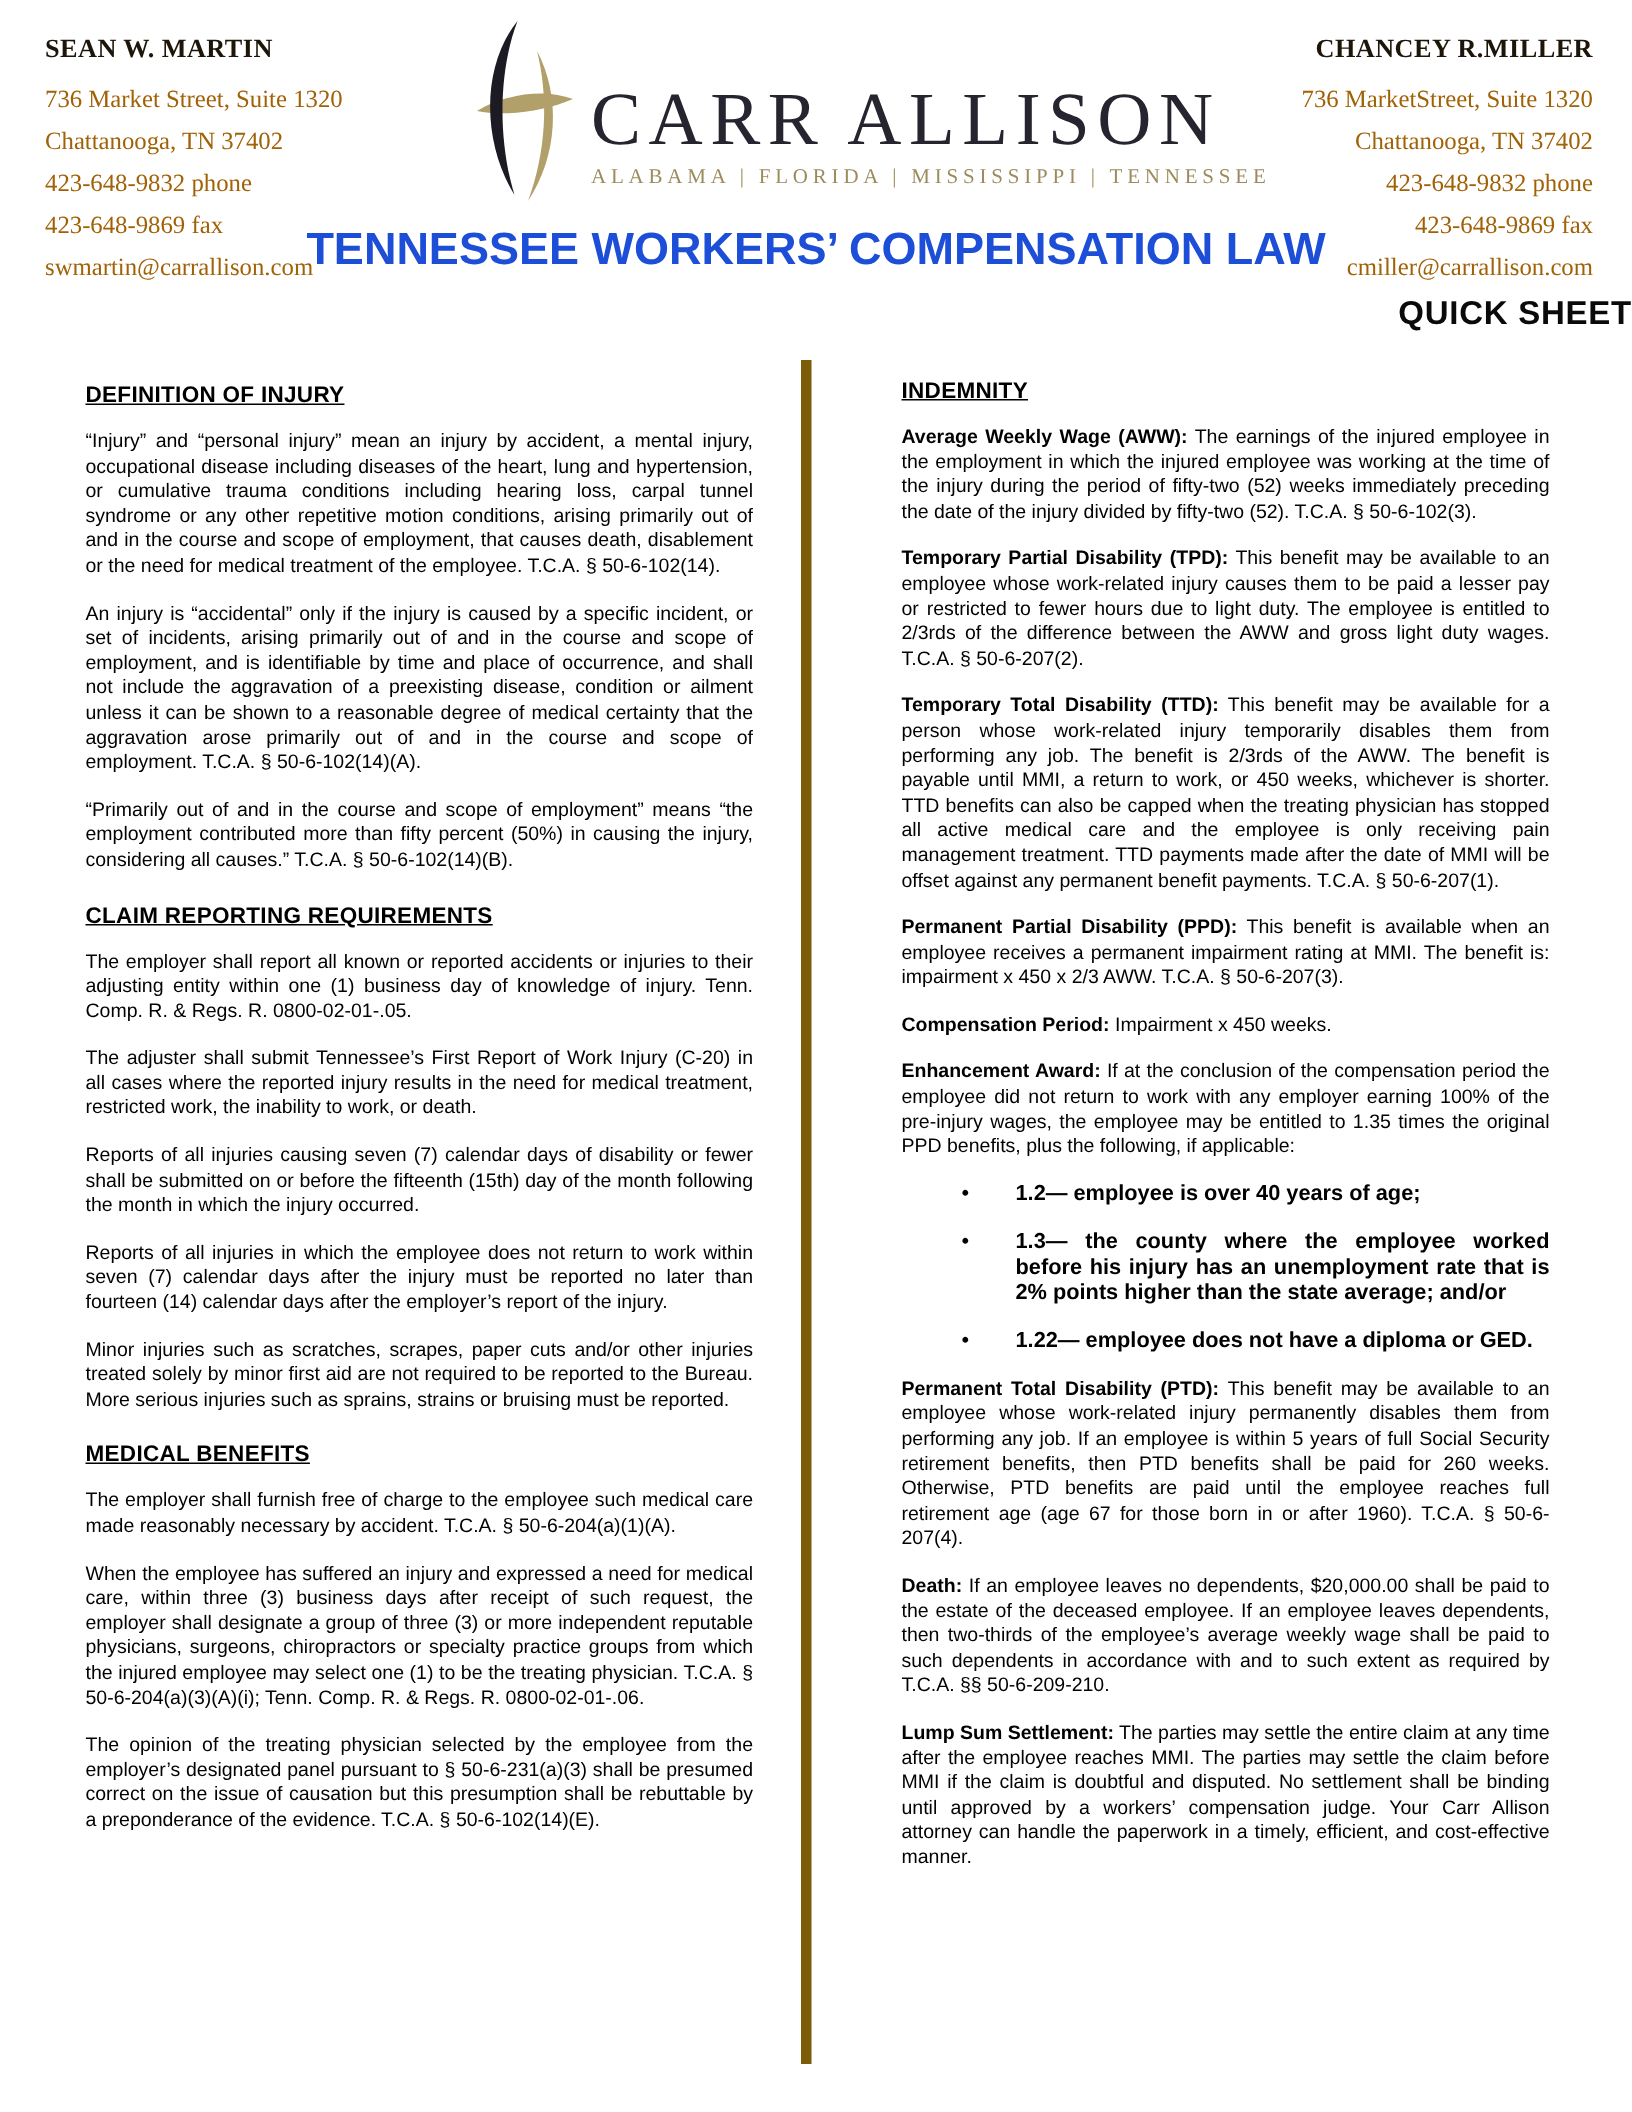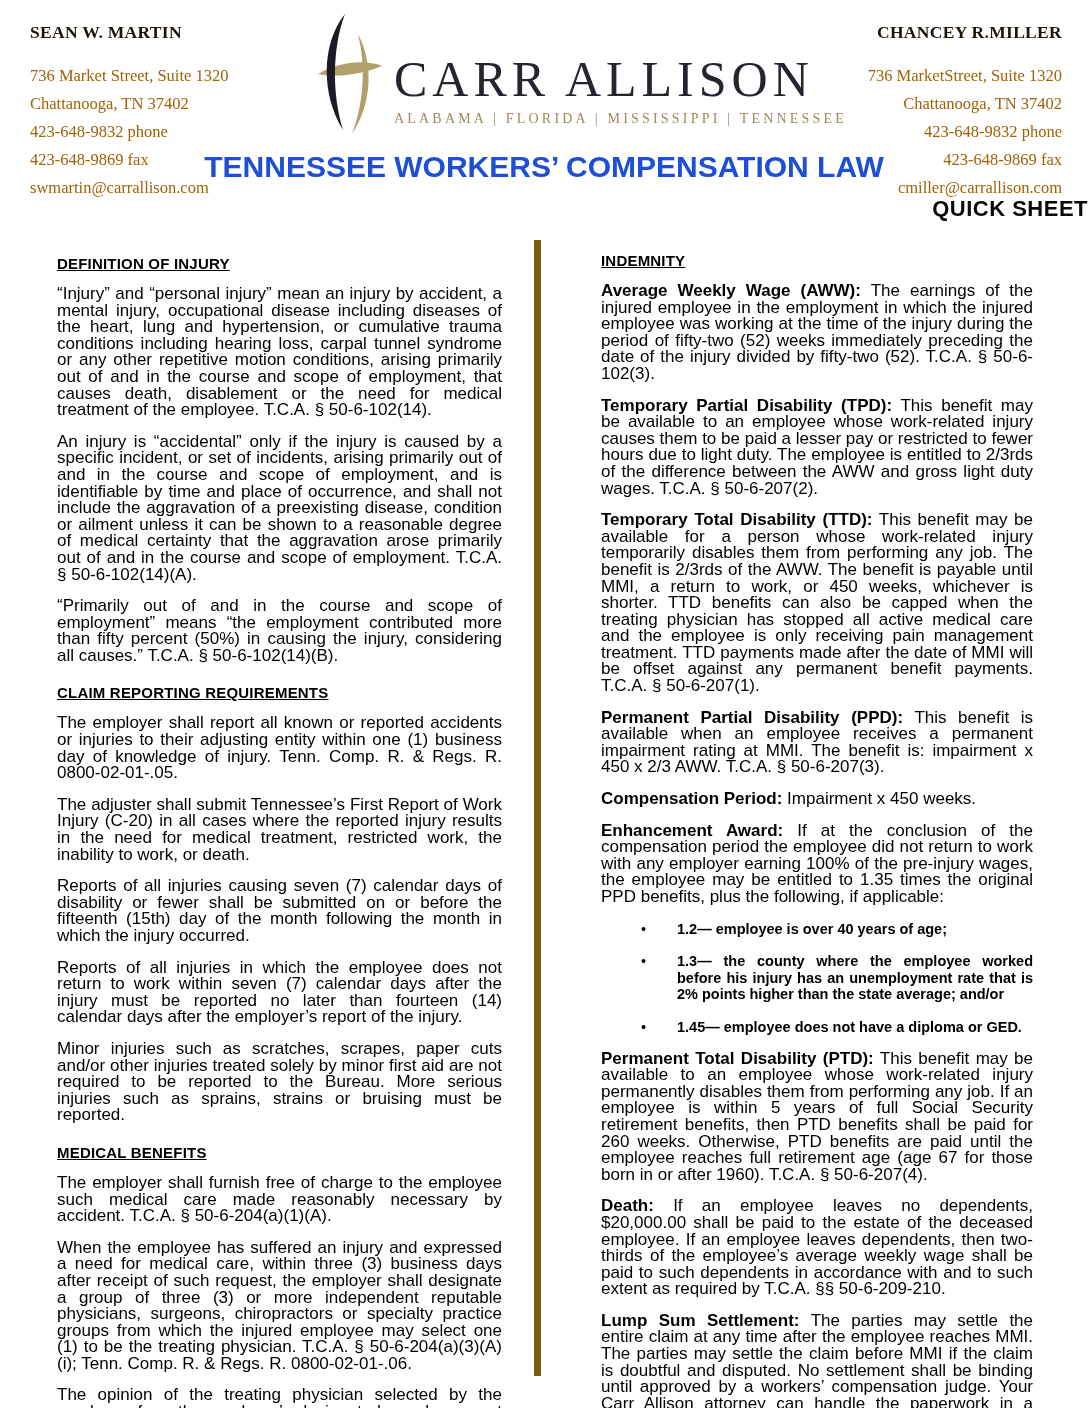--- a/index.html
+++ b/index.html
@@ -5,21 +5,21 @@
   html,body { margin:0; padding:0; background:#ffffff; }
   .page {
     position:relative; width:1088px; height:1408px; background:#ffffff;
     font-family:"Liberation Sans", sans-serif; color:#000; overflow:hidden;
   }
 
   
   .attorney { position:absolute; top:22px; font-family:"Liberation Serif", serif; }
   .attorney-left  { left:30px;  text-align:left; }
   .attorney-right { right:26px; text-align:right; }
-  .attorney-name  { font-weight:bold; font-size:17.5px; color:#1d150a; margin-bottom:19px; letter-spacing:0.3px; }
+  .attorney-name  { font-weight:bold; font-size:17.5px; color:#1d150a; margin-bottom:9px; letter-spacing:0.3px; }
   .attorney-line  { font-size:16.5px; color:#a16207; line-height:28px; }
 
   
   .logo { position:absolute; left:312px; top:12px; display:flex; align-items:flex-start; }
   .logo-mark { width:72px; height:122px; flex:none; }
   .logo-textblock { margin-left:10px; margin-top:46px; }
   .logo-name {
     font-family:"Liberation Serif", serif; font-size:50px; line-height:42px;
     letter-spacing:5px; color:#26242e; white-space:nowrap;
   }
@@ -44,21 +44,21 @@
   .col-left  { left:57px;  top:255px; width:445px; }
   .col-right { left:601px; top:252px; width:432px; }
 
   .sec-heading {
     font-size:15px; font-weight:bold; text-decoration:underline;
     margin:0 0 14px 0; letter-spacing:0.2px;
   }
   .col .sec-heading:not(:first-child) { margin-top:20px; }
 
   .body-para {
-    font-size:17px; line-height:16.6px; text-align:justify;
+    font-size:13px; line-height:16.6px; text-align:justify;
     margin:0 0 15px 0; color:#010101;
   }
   .lead { font-weight:bold; }
 
   .bullet-list { margin:2px 0 15px 0; }
   .bullet-row  { display:flex; margin-bottom:16px; }
   .bullet-row:last-child { margin-bottom:0; }
   .bullet-dot  { flex:none; width:36px; margin-left:40px; font-size:14.5px; line-height:16.6px; }
   .bullet-text { flex:1; font-weight:bold; font-size:14.5px; line-height:16.6px; text-align:justify; }
 </style>
@@ -114,21 +114,21 @@
       <p class="body-para">“Primarily out of and in the course and scope of employment” means “the employment contributed more than fifty percent (50%) in causing the injury, considering all causes.” T.C.A. § 50-6-102(14)(B).</p>
       <h2 class="sec-heading">CLAIM REPORTING REQUIREMENTS</h2>
       <p class="body-para">The employer shall report all known or reported accidents or injuries to their adjusting entity within one (1) business day of knowledge of injury. Tenn. Comp. R. &amp; Regs. R. 0800-02-01-.05.</p>
       <p class="body-para">The adjuster shall submit Tennessee’s First Report of Work Injury (C-20) in all cases where the reported injury results in the need for medical treatment, restricted work, the inability to work, or death.</p>
       <p class="body-para">Reports of all injuries causing seven (7) calendar days of disability or fewer shall be submitted on or before the fifteenth (15th) day of the month following the month in which the injury occurred.</p>
       <p class="body-para">Reports of all injuries in which the employee does not return to work within seven (7) calendar days after the injury must be reported no later than fourteen (14) calendar days after the employer’s report of the injury.</p>
       <p class="body-para">Minor injuries such as scratches, scrapes, paper cuts and/or other injuries treated solely by minor first aid are not required to be reported to the Bureau. More serious injuries such as sprains, strains or bruising must be reported.</p>
       <h2 class="sec-heading">MEDICAL BENEFITS</h2>
       <p class="body-para">The employer shall furnish free of charge to the employee such medical care made reasonably necessary by accident. T.C.A. § 50-6-204(a)(1)(A).</p>
       <p class="body-para">When the employee has suffered an injury and expressed a need for medical care, within three (3) business days after receipt of such request, the employer shall designate a group of three (3) or more independent reputable physicians, surgeons, chiropractors or specialty practice groups from which the injured employee may select one (1) to be the treating physician. T.C.A. § 50-6-204(a)(3)(A)(i); Tenn. Comp. R. &amp; Regs. R. 0800-02-01-.06.</p>
-      <p class="body-para">The opinion of the treating physician selected by the employee from the employer’s designated panel pursuant to § 50-6-204(a)(3) shall be presumed correct on the issue of causation but this presumption shall be rebuttable by a preponderance of the evidence. T.C.A. § 50-6-102(14)(E).</p>
+      <p class="body-para">The opinion of the treating physician selected by the employee from the employer’s designated panel pursuant to § 50-6-231(a)(3) shall be presumed correct on the issue of causation but this presumption shall be rebuttable by a preponderance of the evidence. T.C.A. § 50-6-102(14)(E).</p>
     </section>
   <div class="divider"></div>
   <section class="col col-right" id="col-right">
       <h2 class="sec-heading">INDEMNITY</h2>
       <p class="body-para"><span class="lead">Average Weekly Wage (AWW):</span> <span>The earnings of the injured employee in the employment in which the injured employee was working at the time of the injury during the period of fifty-two (52) weeks immediately preceding the date of the injury divided by fifty-two (52). T.C.A. § 50-6-102(3).</span></p>
       <p class="body-para"><span class="lead">Temporary Partial Disability (TPD):</span> <span>This benefit may be available to an employee whose work-related injury causes them to be paid a lesser pay or restricted to fewer hours due to light duty.  The employee is entitled to 2/3rds of the difference between the AWW and gross light duty wages. T.C.A. § 50-6-207(2).</span></p>
       <p class="body-para"><span class="lead">Temporary Total Disability (TTD):</span> <span>This benefit may be available for a person whose work-related injury temporarily disables them from performing any job. The benefit is 2/3rds of the AWW. The benefit is payable until MMI, a return to work, or 450 weeks, whichever is shorter.  TTD benefits can also be capped when the treating physician has stopped all active medical care and the employee is only receiving pain management treatment.  TTD payments made after the date of MMI will be offset against any permanent benefit payments. T.C.A. § 50-6-207(1).</span></p>
       <p class="body-para"><span class="lead">Permanent Partial Disability (PPD):</span> <span>This benefit is available when an employee receives a permanent impairment rating at MMI. The benefit is: impairment x 450 x 2/3 AWW. T.C.A. § 50-6-207(3).</span></p>
       <p class="body-para"><span class="lead">Compensation Period:</span> <span>Impairment x 450 weeks.</span></p>
       <p class="body-para"><span class="lead">Enhancement Award:</span> <span>If at the conclusion of the compensation period the employee did not return to work with any employer earning 100% of the pre-injury wages, the employee may be entitled to 1.35 times the original PPD benefits, plus the following, if applicable:</span></p>
@@ -136,21 +136,21 @@
         <div class="bullet-row">
           <span class="bullet-dot">•</span>
           <span class="bullet-text">1.2— employee is over 40 years of age;</span>
         </div>
         <div class="bullet-row">
           <span class="bullet-dot">•</span>
           <span class="bullet-text">1.3— the county where the employee worked before his injury has an unemployment rate that is 2% points higher than the state average; and/or</span>
         </div>
         <div class="bullet-row">
           <span class="bullet-dot">•</span>
-          <span class="bullet-text">1.45— employee does not have a diploma or GED.</span>
+          <span class="bullet-text">1.22— employee does not have a diploma or GED.</span>
         </div>
       </div>
       <p class="body-para"><span class="lead">Permanent Total Disability (PTD):</span> <span>This benefit may be available to an employee whose work-related injury permanently disables them from performing any job. If an employee is within 5 years of full Social Security retirement benefits, then PTD benefits shall be paid for 260 weeks.  Otherwise, PTD benefits are paid until the employee reaches full retirement age (age 67 for those born in or after 1960). T.C.A. § 50-6-207(4).</span></p>
       <p class="body-para"><span class="lead">Death:</span> <span>If an employee leaves no dependents, $20,000.00 shall be paid to the estate of the deceased employee. If an employee leaves dependents, then two-thirds of the employee’s average weekly wage shall be paid to such dependents in accordance with and to such extent as required by T.C.A. §§ 50-6-209-210.</span></p>
       <p class="body-para"><span class="lead">Lump Sum Settlement:</span> <span>The parties may settle the entire claim at any time after the employee reaches MMI. The parties may settle the claim before MMI if the claim is doubtful and disputed.  No settlement shall be binding until approved by a workers’ compensation judge. Your Carr Allison attorney can handle the paperwork in a timely, efficient, and cost-effective manner.</span></p>
     </section>
 
 </div>
 
 </body></html>

